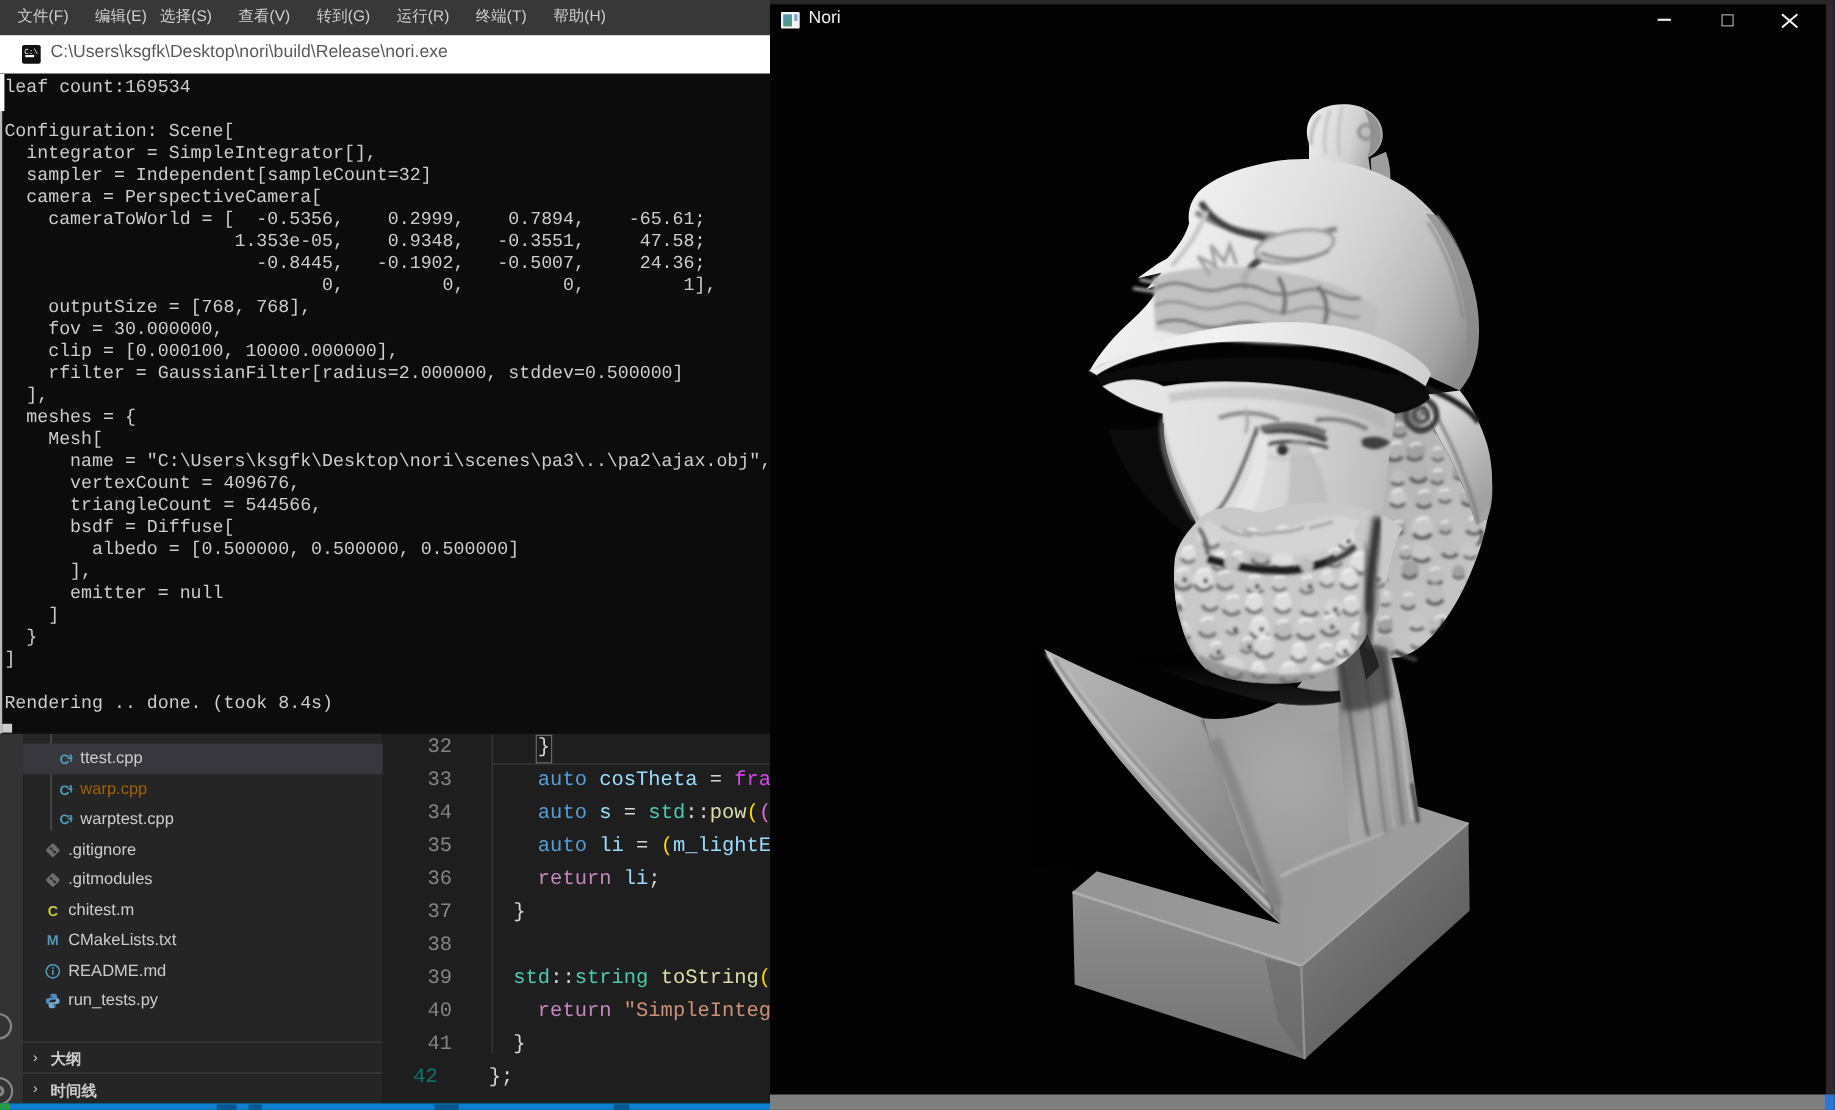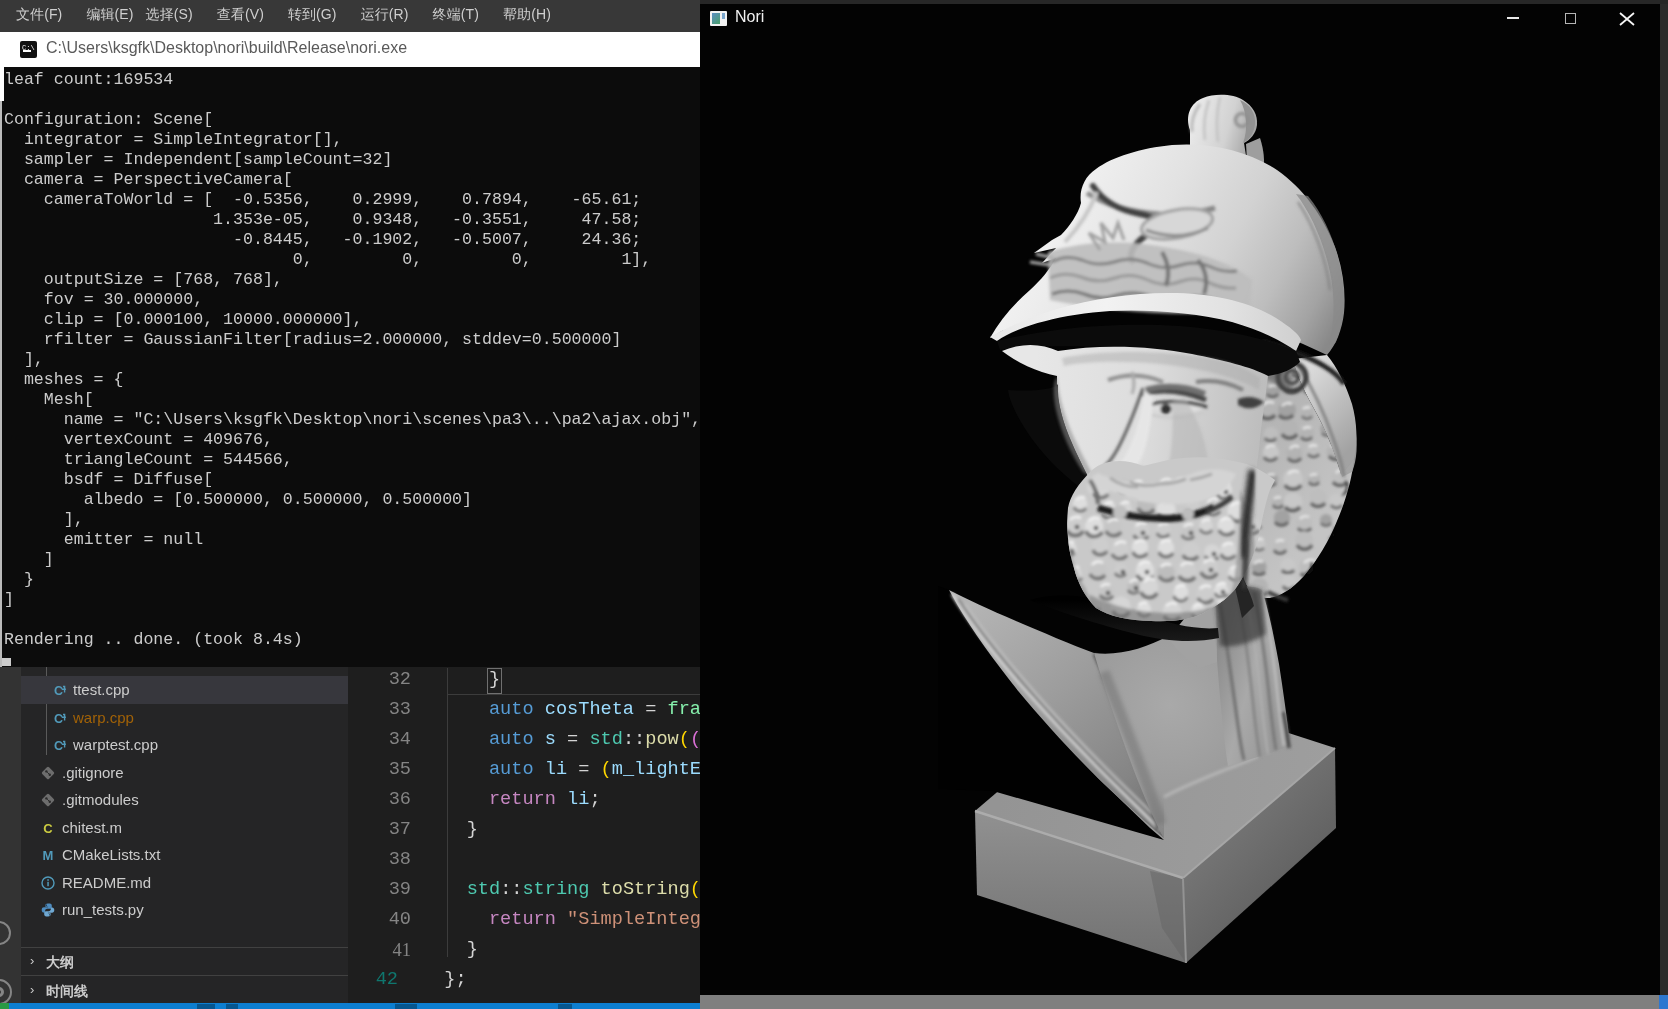--- a/index.html
+++ b/index.html
@@ -95,21 +95,21 @@
 <div class="abs" style="left:30px;top:982px;color:#cccccc;font-size:13px;">›</div>
 <div class="abs" style="left:46px;top:983px;color:#cccccc;font-size:14px;font-weight:700;">时间线</div>
 
 <div style="position:absolute;left:0;top:0;font-family:'Liberation Mono',monospace;font-size:18.6px;">
 <div style="position:absolute;left:348px;top:665px;width:352px;height:30px;">
       <span style="position:absolute;right:289px;top:4px;color:#848484;">32</span>
       <span style="position:absolute;left:74px;top:4px;white-space:pre;"><span style="color:#d4d4d4">      </span><span style="color:#d4d4d4">}</span></span>
     </div>
 <div style="position:absolute;left:348px;top:695px;width:352px;height:30px;">
       <span style="position:absolute;right:289px;top:4px;color:#848484;">33</span>
-      <span style="position:absolute;left:74px;top:4px;white-space:pre;"><span style="color:#d4d4d4">      </span><span style="color:#569cd6">auto</span><span style="color:#d4d4d4"> </span><span style="color:#9cdcfe">cosTheta</span><span style="color:#d4d4d4"> = </span><span style="color:#86efac">fra</span></span>
+      <span style="position:absolute;left:74px;top:4px;white-space:pre;"><span style="color:#d4d4d4">      </span><span style="color:#569cd6">auto</span><span style="color:#d4d4d4"> </span><span style="color:#9cdcfe">cosTheta</span><span style="color:#d4d4d4"> = </span><span style="color:#d946ef">fra</span></span>
     </div>
 <div style="position:absolute;left:348px;top:725px;width:352px;height:30px;">
       <span style="position:absolute;right:289px;top:4px;color:#848484;">34</span>
       <span style="position:absolute;left:74px;top:4px;white-space:pre;"><span style="color:#d4d4d4">      </span><span style="color:#569cd6">auto</span><span style="color:#d4d4d4"> </span><span style="color:#9cdcfe">s</span><span style="color:#d4d4d4"> = </span><span style="color:#4ec9b0">std</span><span style="color:#d4d4d4">::</span><span style="color:#dcdcaa">pow</span><span style="color:#ffd700">(</span><span style="color:#da70d6">(</span></span>
     </div>
 <div style="position:absolute;left:348px;top:755px;width:352px;height:30px;">
       <span style="position:absolute;right:289px;top:4px;color:#848484;">35</span>
       <span style="position:absolute;left:74px;top:4px;white-space:pre;"><span style="color:#d4d4d4">      </span><span style="color:#569cd6">auto</span><span style="color:#d4d4d4"> </span><span style="color:#9cdcfe">li</span><span style="color:#d4d4d4"> = </span><span style="color:#ffd700">(</span><span style="color:#9cdcfe">m_lightE</span></span>
     </div>
 <div style="position:absolute;left:348px;top:785px;width:352px;height:30px;">
@@ -126,21 +126,21 @@
     </div>
 <div style="position:absolute;left:348px;top:875px;width:352px;height:30px;">
       <span style="position:absolute;right:289px;top:4px;color:#848484;">39</span>
       <span style="position:absolute;left:74px;top:4px;white-space:pre;"><span style="color:#d4d4d4">    </span><span style="color:#4ec9b0">std</span><span style="color:#d4d4d4">::</span><span style="color:#4ec9b0">string</span><span style="color:#d4d4d4"> </span><span style="color:#dcdcaa">toString</span><span style="color:#ffd700">(</span></span>
     </div>
 <div style="position:absolute;left:348px;top:905px;width:352px;height:30px;">
       <span style="position:absolute;right:289px;top:4px;color:#848484;">40</span>
       <span style="position:absolute;left:74px;top:4px;white-space:pre;"><span style="color:#d4d4d4">      </span><span style="color:#c586c0">return</span><span style="color:#d4d4d4"> </span><span style="color:#ce9178">"SimpleInteg</span></span>
     </div>
 <div style="position:absolute;left:348px;top:935px;width:352px;height:30px;">
-      <span style="position:absolute;right:289px;top:4px;color:#848484;font-family:Liberation Serif, serif;">41</span>
+      <span style="position:absolute;right:289px;top:4px;color:#848484;">41</span>
       <span style="position:absolute;left:74px;top:4px;white-space:pre;"><span style="color:#d4d4d4">    </span><span style="color:#d4d4d4">}</span></span>
     </div>
 <div style="position:absolute;left:348px;top:965px;width:352px;height:30px;">
       <span style="position:absolute;right:302px;top:4px;color:#0f766e;margin-left:32px;">42</span>
       <span style="position:absolute;left:74px;top:4px;white-space:pre;"><span style="color:#d4d4d4">  </span><span style="color:#d4d4d4">};</span></span>
     </div>
 </div>
 <div class="abs" style="left:447px;top:668px;width:1px;height:289px;background:#3c3c3c;"></div>
 <div class="abs" style="left:447px;top:694px;width:253px;height:1px;background:#3c3c3c;"></div>
 <div class="abs" style="left:487px;top:668px;width:15px;height:26px;border:1px solid #707070;"></div>

